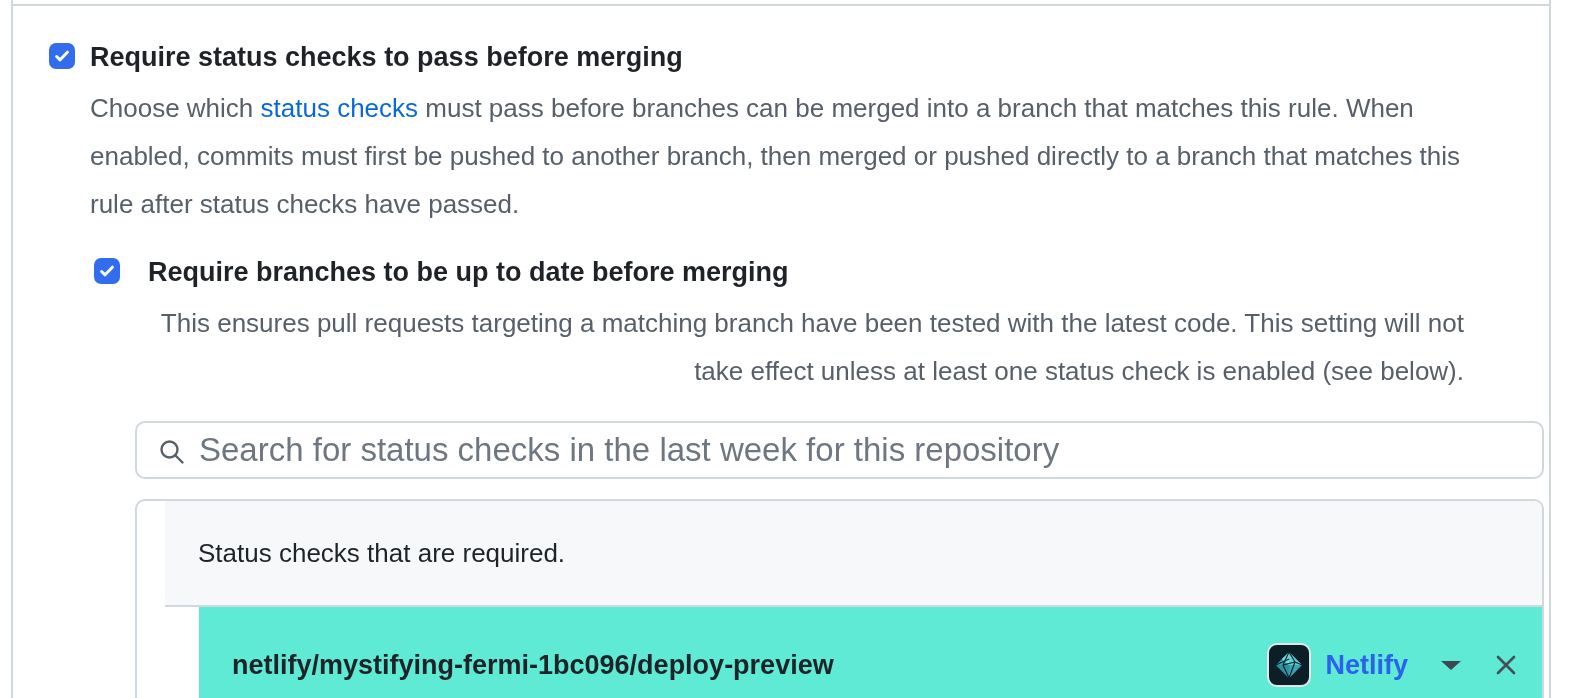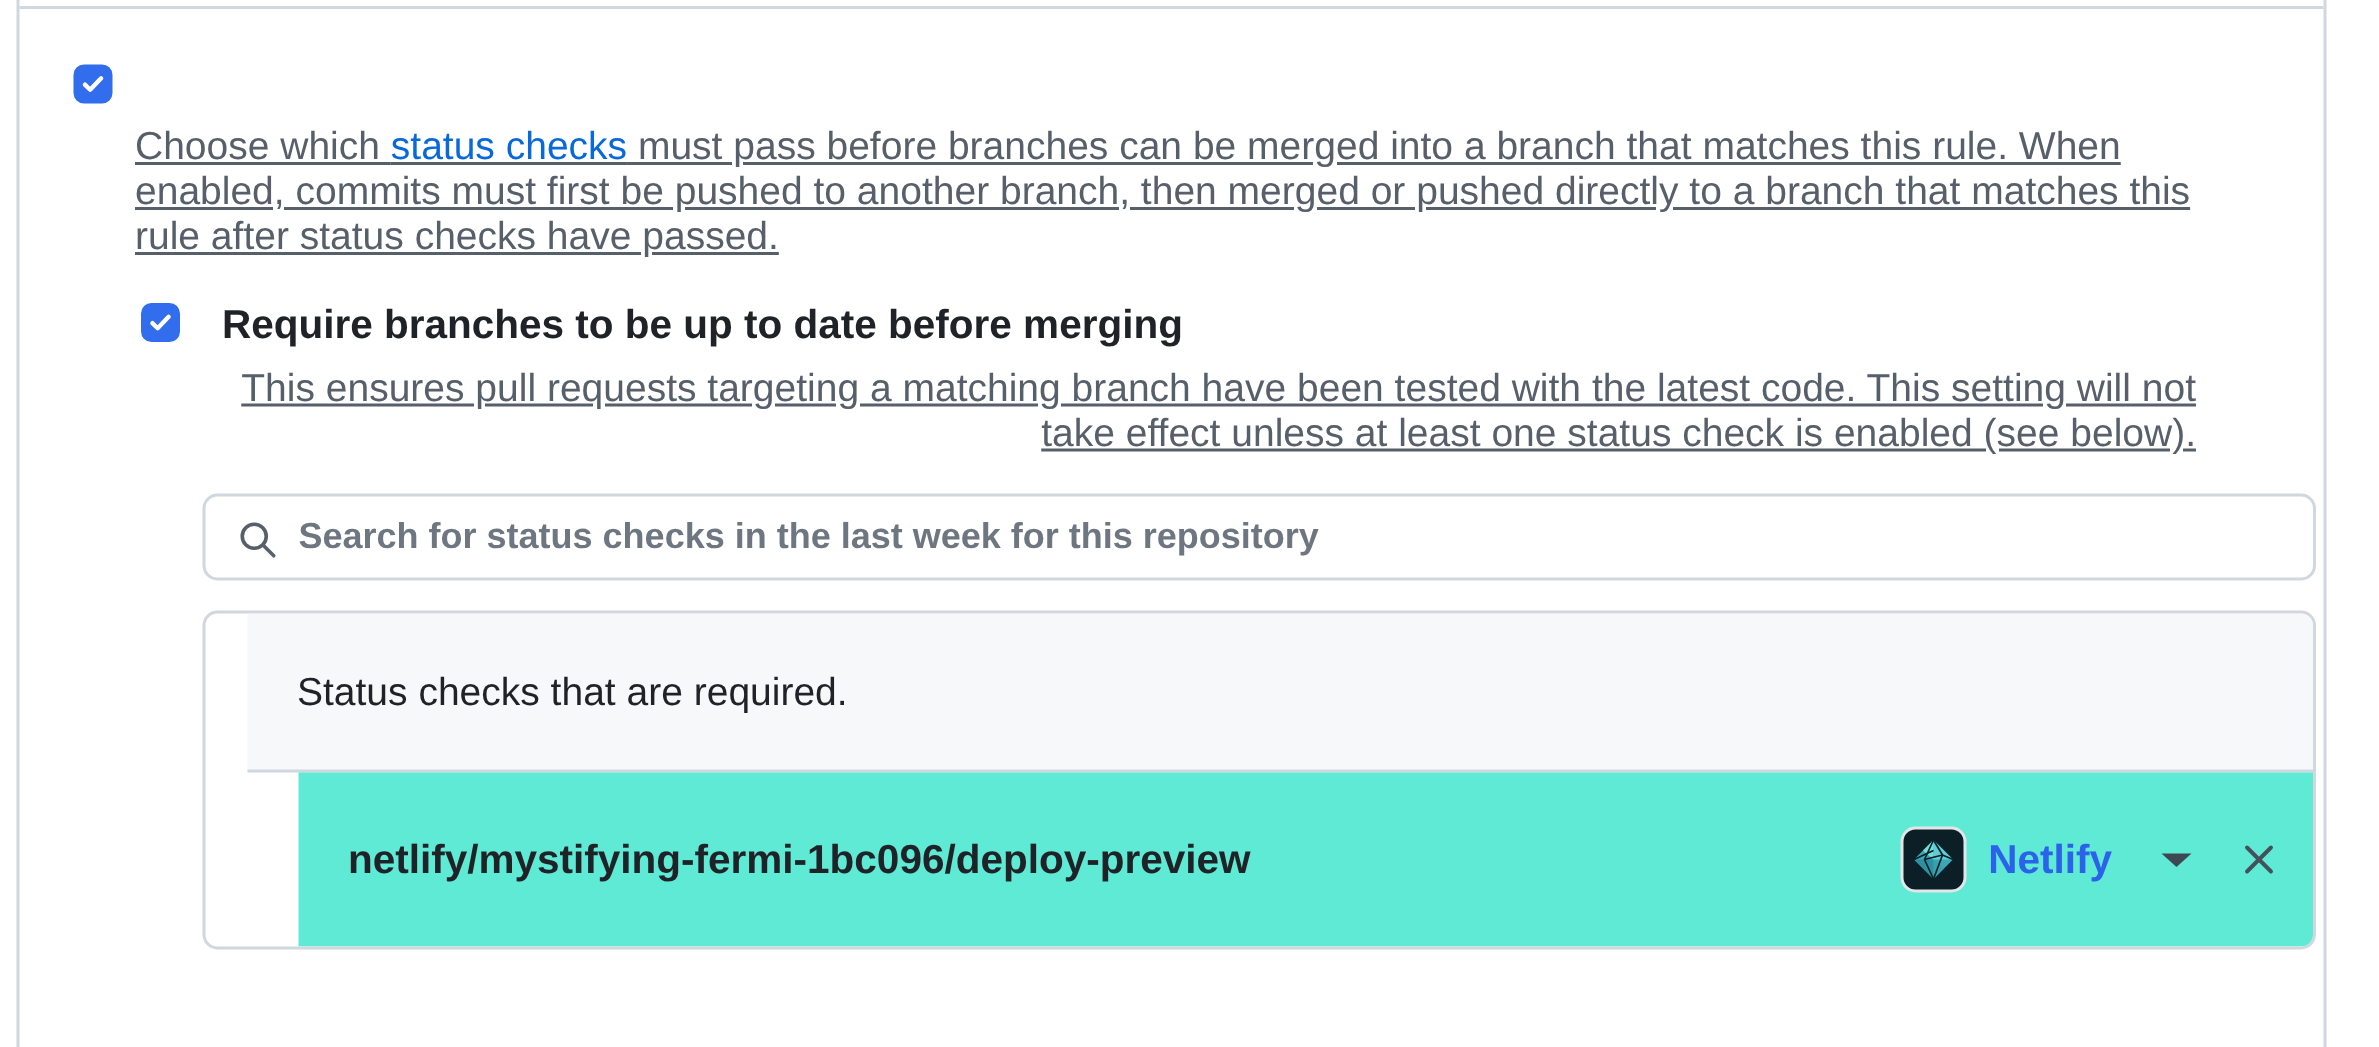--- a/index.html
+++ b/index.html
@@ -37,22 +37,21 @@
   .cb-label {
     margin-left: 15px;
     font-size: 27px; font-weight: 700;
     color: #1f2328;
     line-height: 28px;
     cursor: pointer;
   }
   .desc {
     font-size: 26px;
     color: #57606a;
-    line-height: 30px;
-    text-decoration: underline;
+    line-height: 48px;
   }
   .desc-1 { margin: 13px 0 0 41px; width: 1380px; }
   .nested { margin: 30px 0 0 45px; }
   .nested .cb-label { margin-left: 28px; }
   .desc-2 { margin: 13px 0 0 38px; width: 1332px; text-align: right; }
   a.inline-link { color: #0969da; text-decoration: none; cursor: pointer; }
 
   .search-wrap {
     position: relative;
     margin: 26px 0 0 41px;
@@ -62,25 +61,24 @@
     background: #ffffff;
   }
   .search-wrap svg {
     position: absolute; left: 21px; top: 15px;
   }
   .search-input {
     width: 100%; height: 100%;
     border: none; outline: none;
     background: transparent;
     padding: 0 20px 0 62px;
-    font-size: 24px;
+    font-size: 33px;
     color: #1f2328;
     font-family: "Liberation Sans", "DejaVu Sans", sans-serif;
     border-radius: 10px;
-    font-weight: bold;
   }
   .search-input::placeholder { color: #6e7781; opacity: 1; }
 
   .checks-box {
     margin: 20px 0 0 41px;
     width: 1409px;
     border: 2px solid #d0d7de;
     border-radius: 10px;
     overflow: hidden;
     background: #ffffff;
@@ -140,20 +138,21 @@
   <div class="top-divider"></div>
 
   <div class="content">
 
     <div class="checkbox-row">
       <span class="checkbox">
         <svg width="18" height="18" viewBox="0 0 16 16">
           <path d="M3.2 8.4 L6.3 11.4 L12.8 4.6" fill="none" stroke="#ffffff" stroke-width="2.6" stroke-linecap="round" stroke-linejoin="round"></path>
         </svg>
       </span>
+      <label class="cb-label">Require status checks to pass before merging</label>
     </div>
     <p class="desc desc-1"><span>Choose which </span><a class="inline-link">status checks</a><span> must pass before branches can be merged into a branch that matches this rule. When enabled, commits must first be pushed to another branch, then merged or pushed directly to a branch that matches this rule after status checks have passed.</span></p>
 
     <div class="nested">
       <div class="checkbox-row">
         <span class="checkbox">
           <svg width="18" height="18" viewBox="0 0 16 16">
             <path d="M3.2 8.4 L6.3 11.4 L12.8 4.6" fill="none" stroke="#ffffff" stroke-width="2.6" stroke-linecap="round" stroke-linejoin="round"></path>
           </svg>
         </span>

